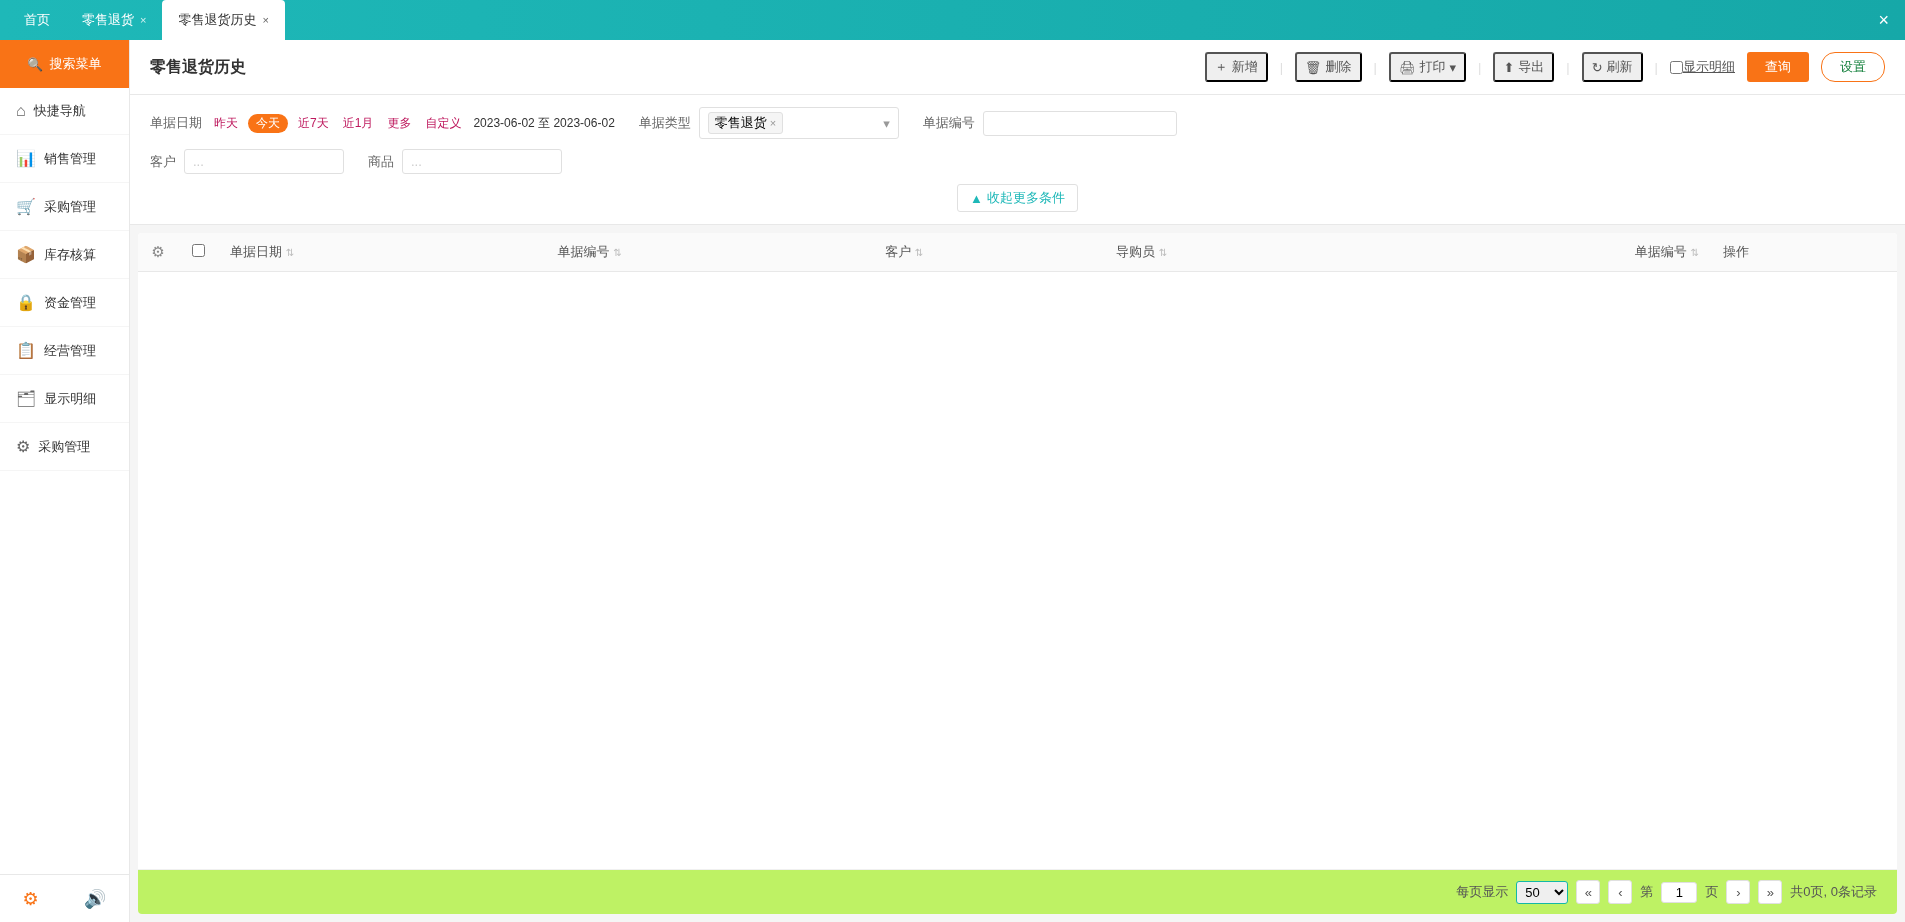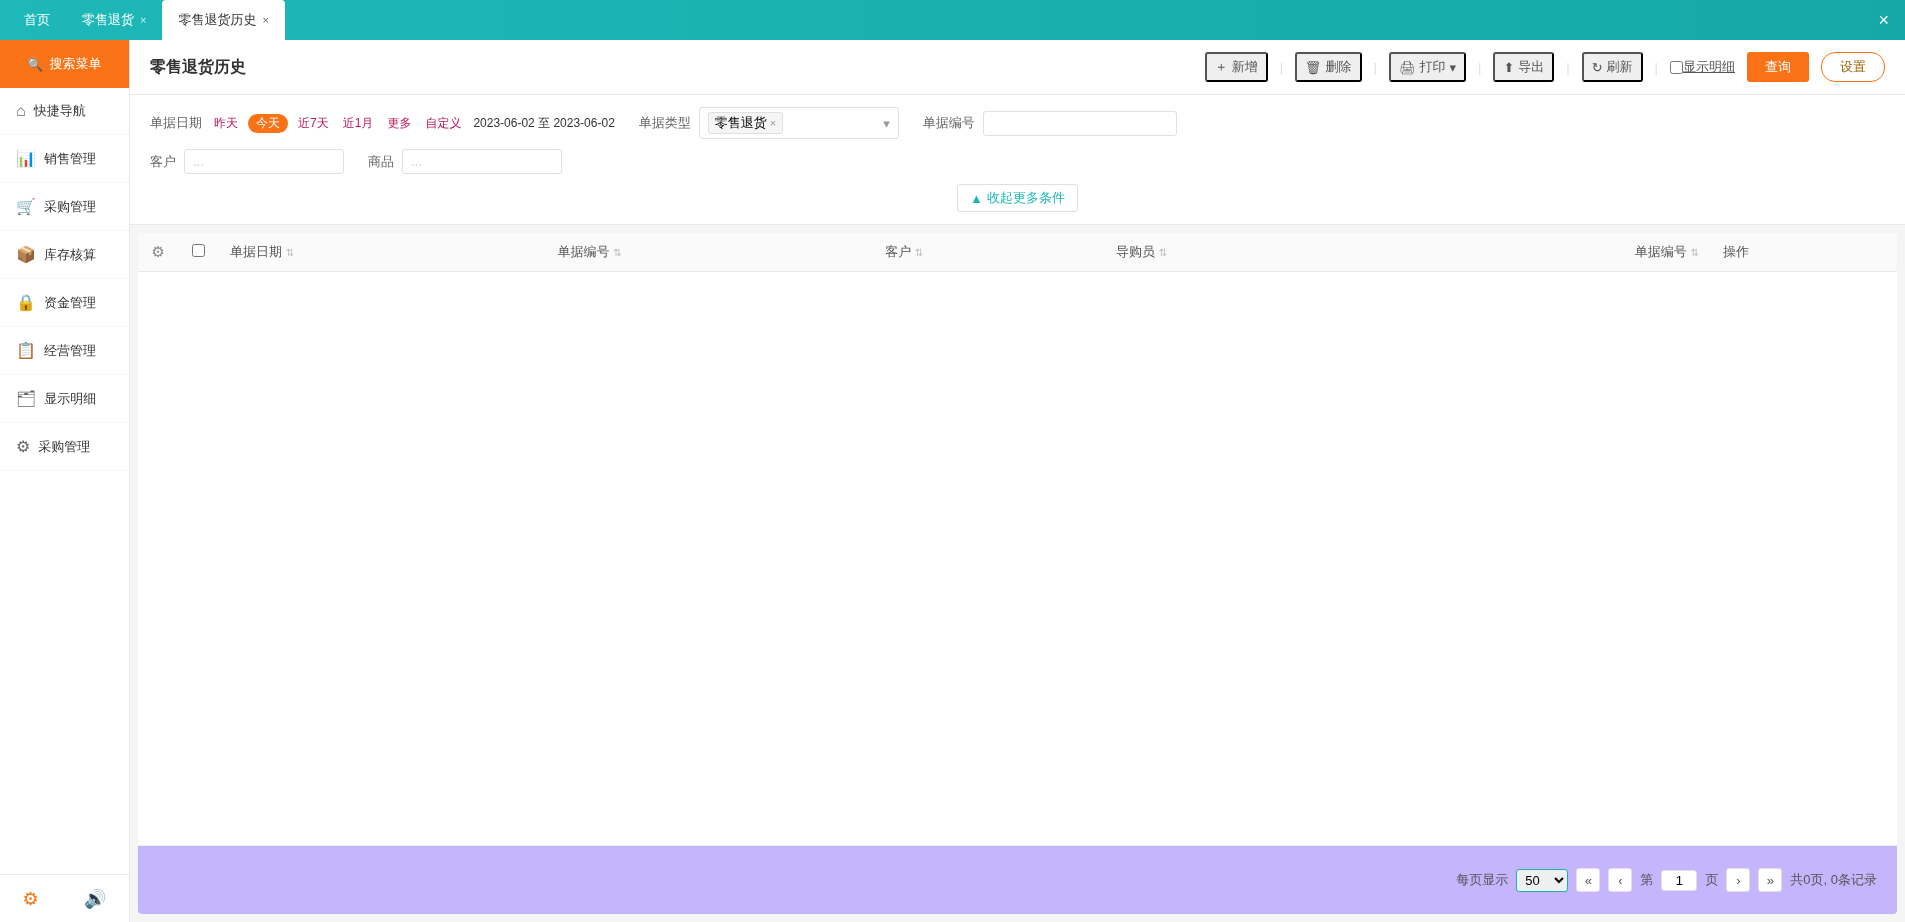--- a/index.html
+++ b/index.html
@@ -117,21 +117,21 @@
       background: #f97316;
       color: #fff;
       border: none;
       padding: 6px 18px;
       border-radius: 3px;
       cursor: pointer;
       font-size: 13px;
     }
     .btn-setting {
       background: #fff;
-      color: #a16207;
+      color: #15803d;
       border: 1px solid #f97316;
       padding: 5px 18px;
       border-radius: 14px;
       cursor: pointer;
       font-size: 13px;
     }
     .display-detail { display: flex; align-items: center; color: #555; text-decoration: underline; }
     .display-detail input[type=checkbox] { cursor: pointer; }
 
     
@@ -234,27 +234,27 @@
       font-size: 14px;
     }
     .empty-icon {
       width: 100px;
       height: 100px;
       margin-bottom: 12px;
     }
 
     
     .pagination {
-      padding: 22px 20px;
+      padding: 10px 20px;
       display: flex;
       align-items: center;
       justify-content: flex-end;
       gap: 8px;
       border-top: 1px solid #f0f0f0;
-      background: #c4b5fd;
+      background: #bef264;
       font-size: 13px;
       color: #555;
     }
     .pagination select {
       border: 1px solid #14b8a6;
       border-radius: 3px;
       padding: 2px 4px;
       font-size: 13px;
     }
     .pagination-btn {

